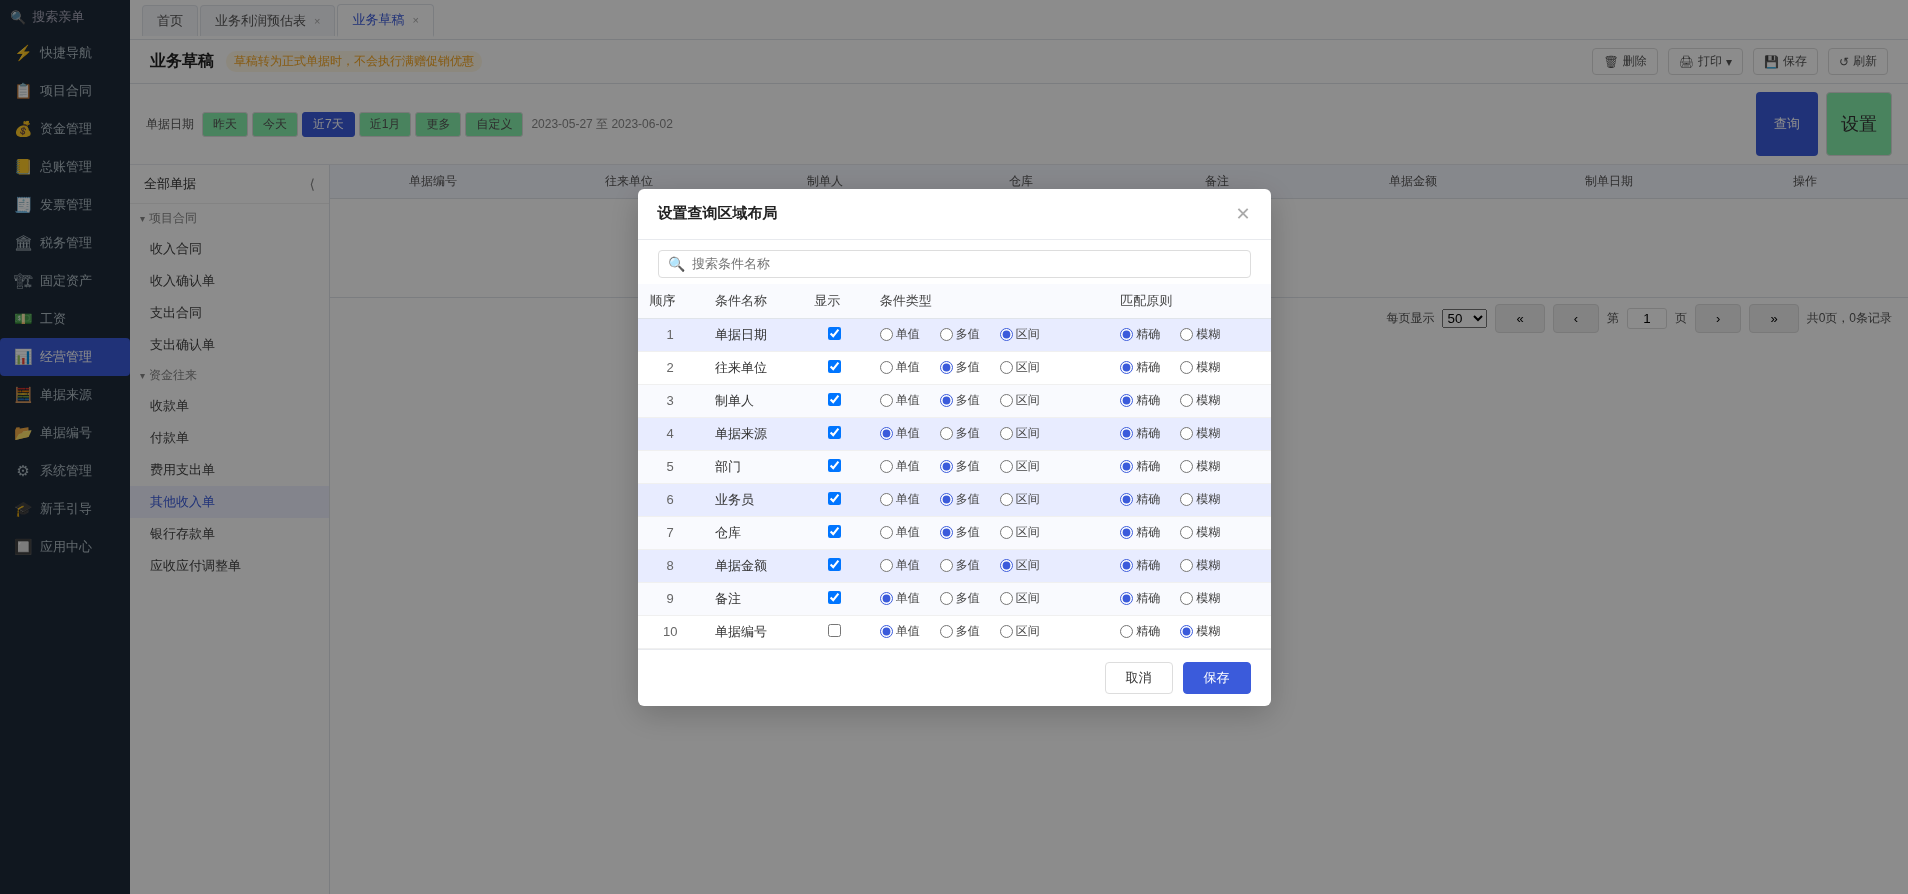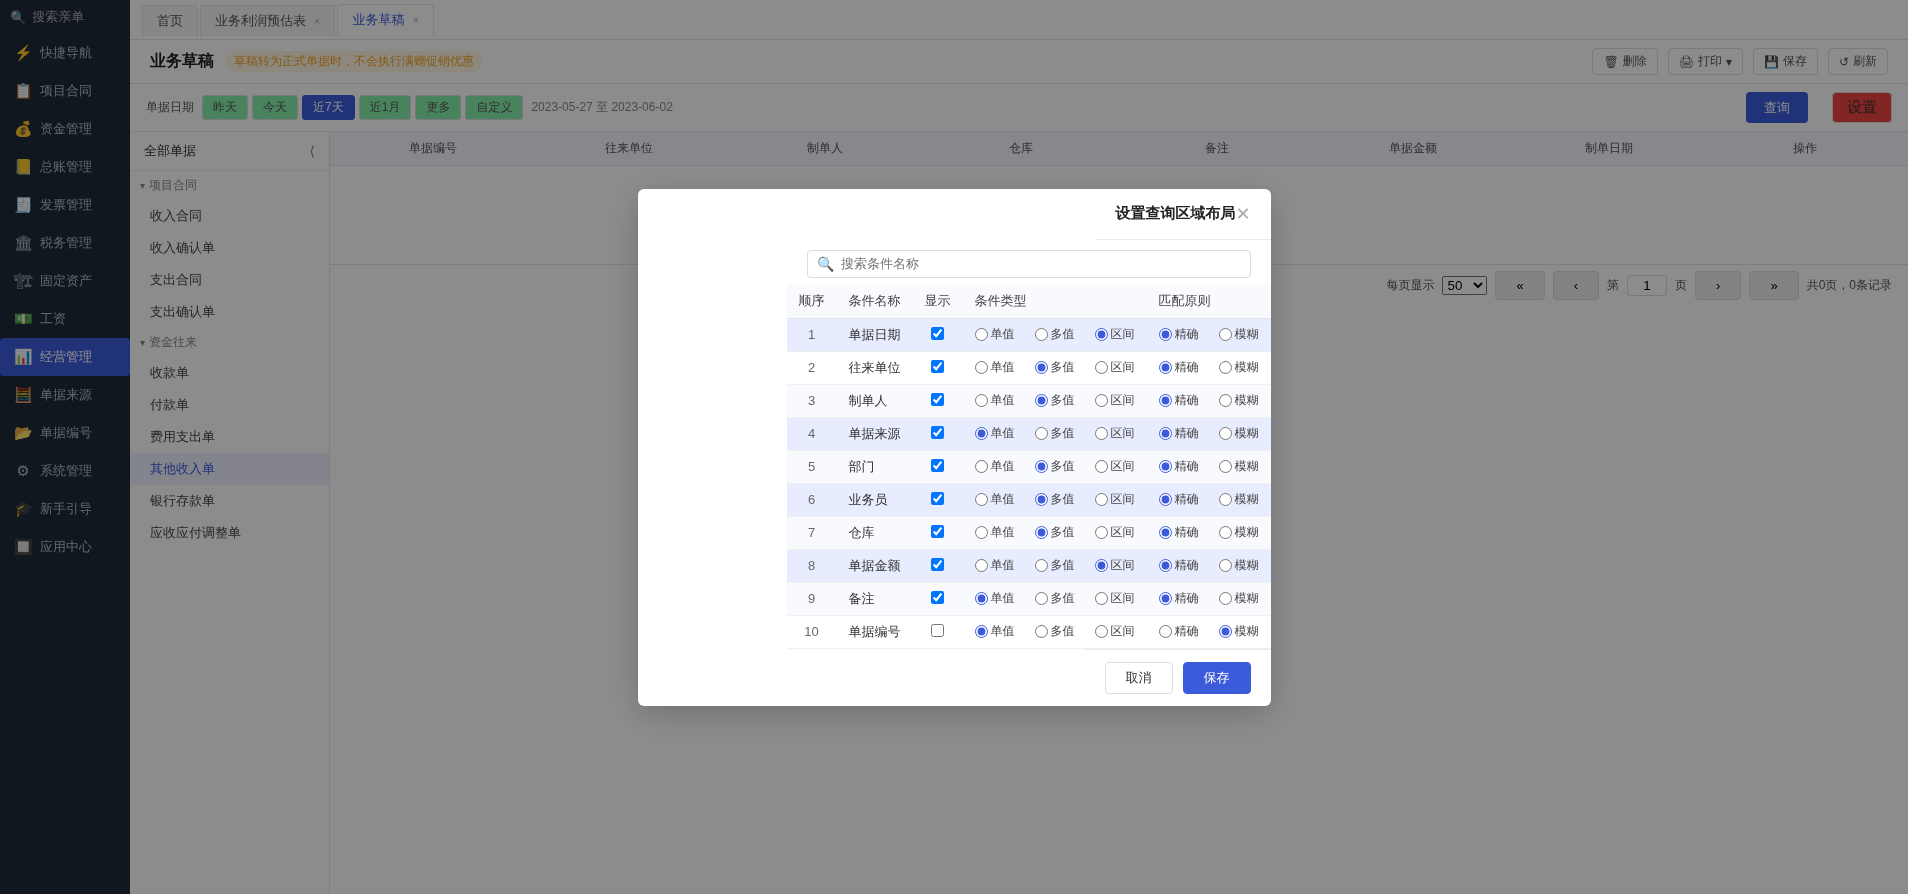--- a/index.html
+++ b/index.html
@@ -30,23 +30,23 @@
     .page-subtitle { font-size: 12px; color: #f5a623; background: #fff8e6; padding: 2px 8px; border-radius: 10px; }
     .page-header-actions { margin-left: auto; display: flex; align-items: center; gap: 10px; }
     .header-btn { display: flex; align-items: center; gap: 4px; padding: 4px 10px; border-radius: 4px; cursor: pointer; font-size: 12px; color: #555; border: 1px solid #ddd; background: #fff; }
 
     
     .filter-bar { display: flex; align-items: center; background: #fff; padding: 8px 16px; border-bottom: 1px solid #e8eaee; gap: 8px; flex-wrap: wrap; }
     .filter-label { font-size: 12px; color: #555; }
     .filter-btn { padding: 3px 10px; border-radius: 3px; border: 1px solid #ddd; background: #86efac; font-size: 12px; color: #555; cursor: pointer; }
     .filter-btn.active { background: #3b5bdb; color: #fff; border-color: #3b5bdb; }
     .filter-date-range { font-size: 12px; color: #888; }
-    .filter-actions { margin-left: auto; display: flex; gap: 24px; }
+    .filter-actions { margin-left: auto; display: flex; gap: 8px; }
     .query-btn { background: #3b5bdb; color: #fff; border: none; padding: 5px 18px; border-radius: 4px; cursor: pointer; font-size: 13px; }
-    .settings-btn { background: #ef4444; color: #333; border: 1px solid #ddd; padding: 5px 14px; border-radius: 4px; cursor: pointer; font-size: 15px; }
+    .settings-btn { background: #86efac; color: #333; border: 1px solid #ddd; padding: 19px 14px; border-radius: 4px; cursor: pointer; font-size: 18px; }
 
     
     .content-area { flex: 1; display: flex; background: #f0f2f5; overflow: hidden; }
 
     
     .left-panel { width: 200px; background: #fff; border-right: 1px solid #e0e4ea; overflow-y: auto; }
     .left-panel-header { display: flex; align-items: center; justify-content: space-between; padding: 10px 14px; font-size: 13px; font-weight: 500; border-bottom: 1px solid #eee; }
     .panel-collapse-btn { cursor: pointer; color: #888; font-size: 14px; }
     .tree-item { padding: 7px 14px 7px 20px; font-size: 13px; cursor: pointer; color: #444; }
     .tree-item.active { background: #eef1ff; color: #3b5bdb; font-weight: 500; }
@@ -58,21 +58,21 @@
     .table-empty { padding: 40px; text-align: center; color: #aaa; font-size: 13px; }
     .table-header-row { display: flex; align-items: center; background: #f5f7ff; border-bottom: 1px solid #e0e4ea; padding: 8px 10px; font-size: 12px; color: #555; gap: 10px; font-weight: 500; }
 
     
     .pagination-bar { display: flex; align-items: center; justify-content: flex-end; padding: 6px 16px; background: #fff; border-top: 1px solid #e0e4ea; gap: 8px; font-size: 12px; color: #555; }
 
     
     .overlay { position: fixed; top: 0; left: 0; width: 100%; height: 100%; background: rgba(0,0,0,0.45); z-index: 100; display: flex; align-items: center; justify-content: center; }
 
     
-    .dialog { background: #fff; border-radius: 6px; box-shadow: 0 8px 32px rgba(0,0,0,0.2); width: 633px; max-height: 620px; display: flex; flex-direction: column; align-items: flex-end; }
+    .dialog { background: #fff; border-radius: 6px; box-shadow: 0 8px 32px rgba(0,0,0,0.2); width: 633px; max-height: 620px; display: flex; flex-direction: column; }
     .dialog-header { display: flex; align-items: center; justify-content: space-between; padding: 14px 20px; border-bottom: 1px solid #e8eaee; }
     .dialog-title { font-size: 15px; font-weight: 600; color: #222; }
     .dialog-close { cursor: pointer; color: #aaa; font-size: 18px; }
     .dialog-body { flex: 1; overflow: hidden; display: flex; flex-direction: column; padding: 0; }
     .dialog-footer { display: flex; align-items: center; justify-content: flex-end; padding: 12px 20px; border-top: 1px solid #e8eaee; gap: 10px; }
 
     
     .dialog-tabs { display: flex; border-bottom: 1px solid #e8eaee; padding: 0 20px; }
     .dialog-tab { padding: 10px 16px; font-size: 13px; cursor: pointer; color: #666; border-bottom: 2px solid transparent; margin-bottom: -1px; }
     .dialog-tab.active { color: #3b5bdb; border-bottom-color: #3b5bdb; font-weight: 500; }

